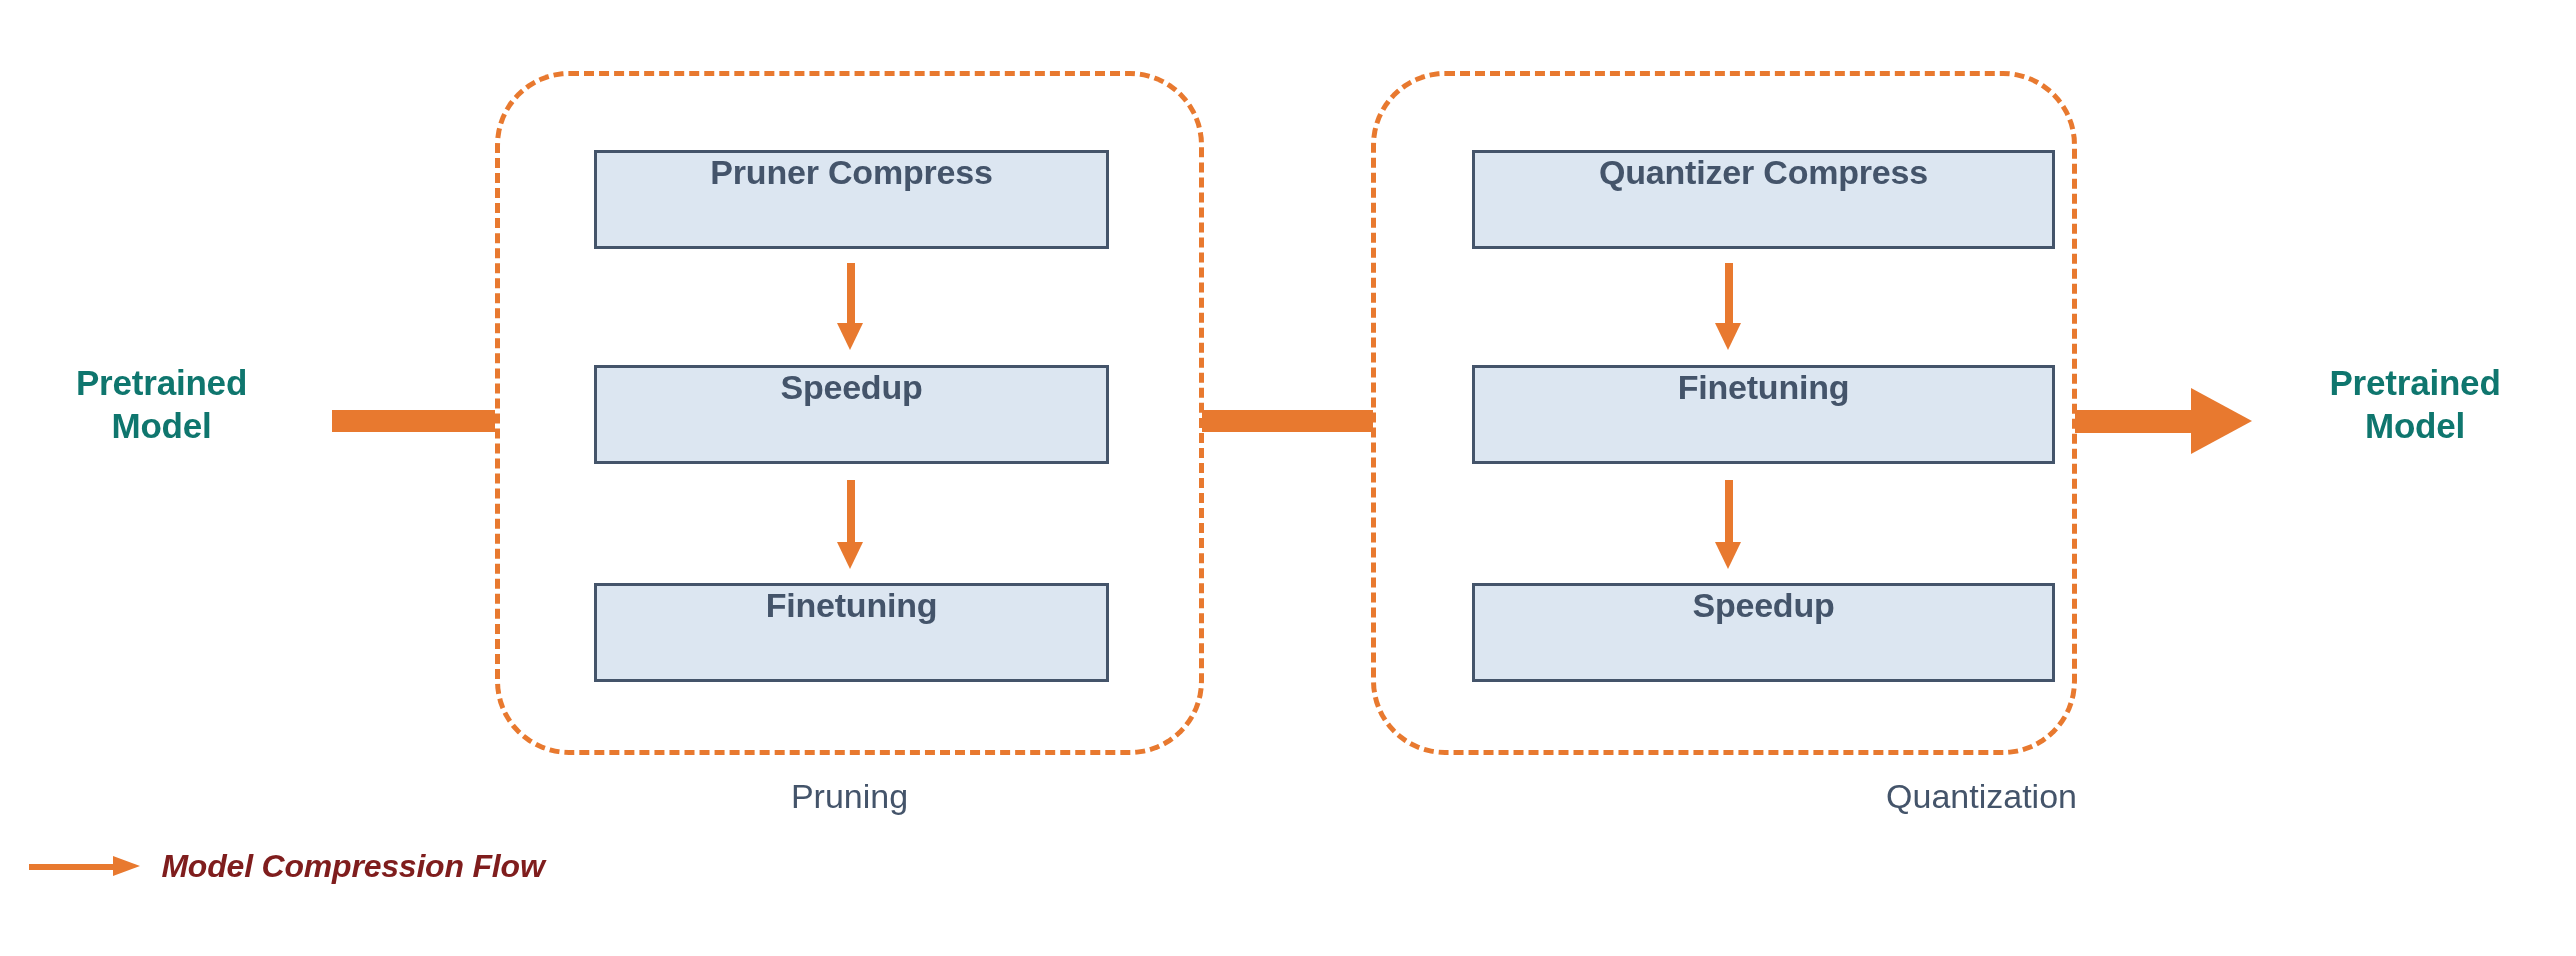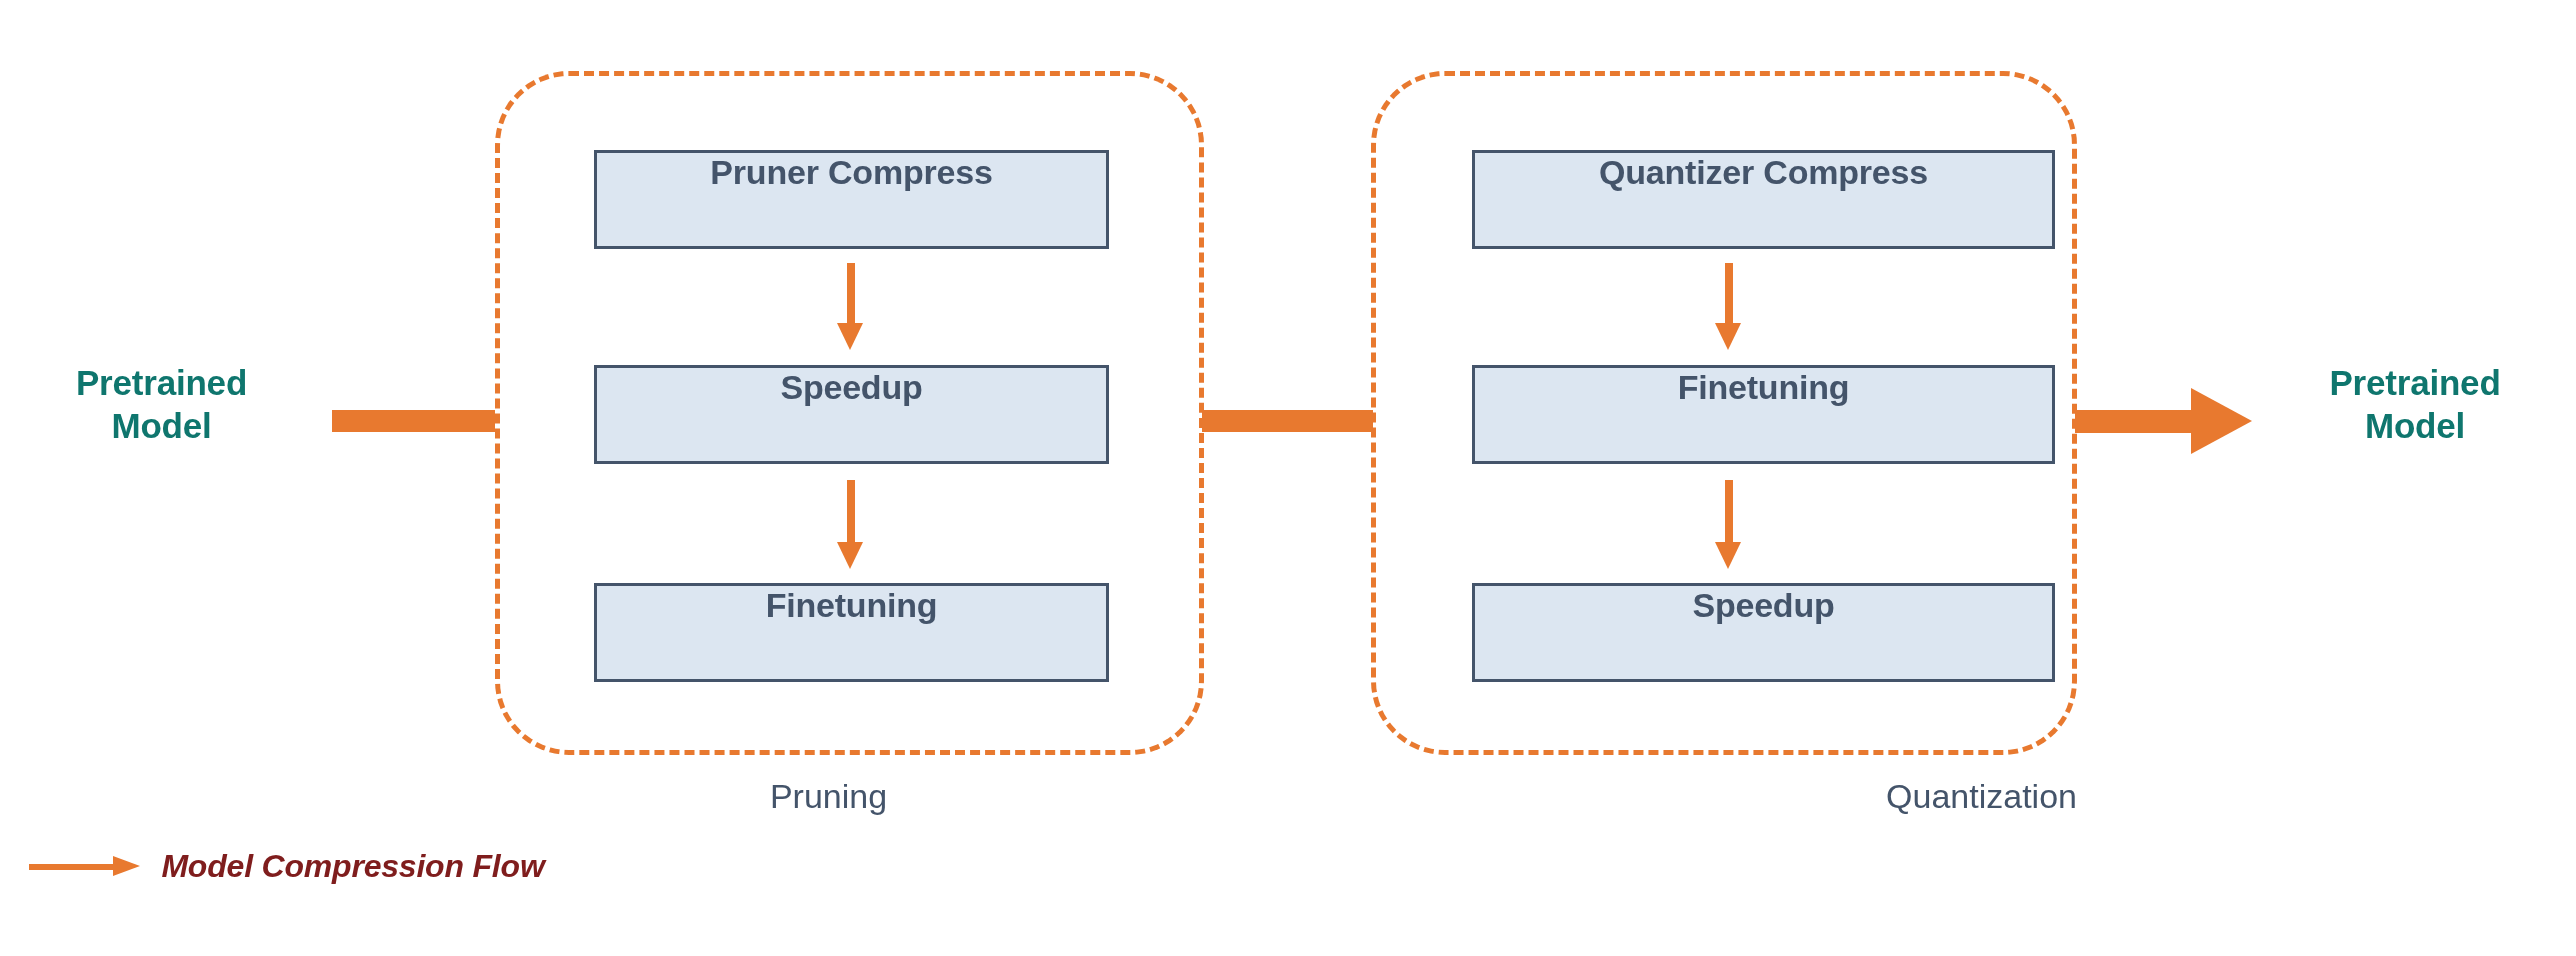--- a/index.html
+++ b/index.html
@@ -63,21 +63,21 @@
 
   
   .stage-caption {
     position: absolute;
     color: #44546A;
     font-weight: normal;
     font-size: 34px;
     text-align: center;
   }
   #stage-caption-pruning {
-    left: 474px;
+    left: 495px;
     top: 777px;
     width: 709px;
   }
   #stage-caption-quantization {
     left: 1371px;
     top: 777px;
     width: 706px;
     text-align: right;
   }
 

